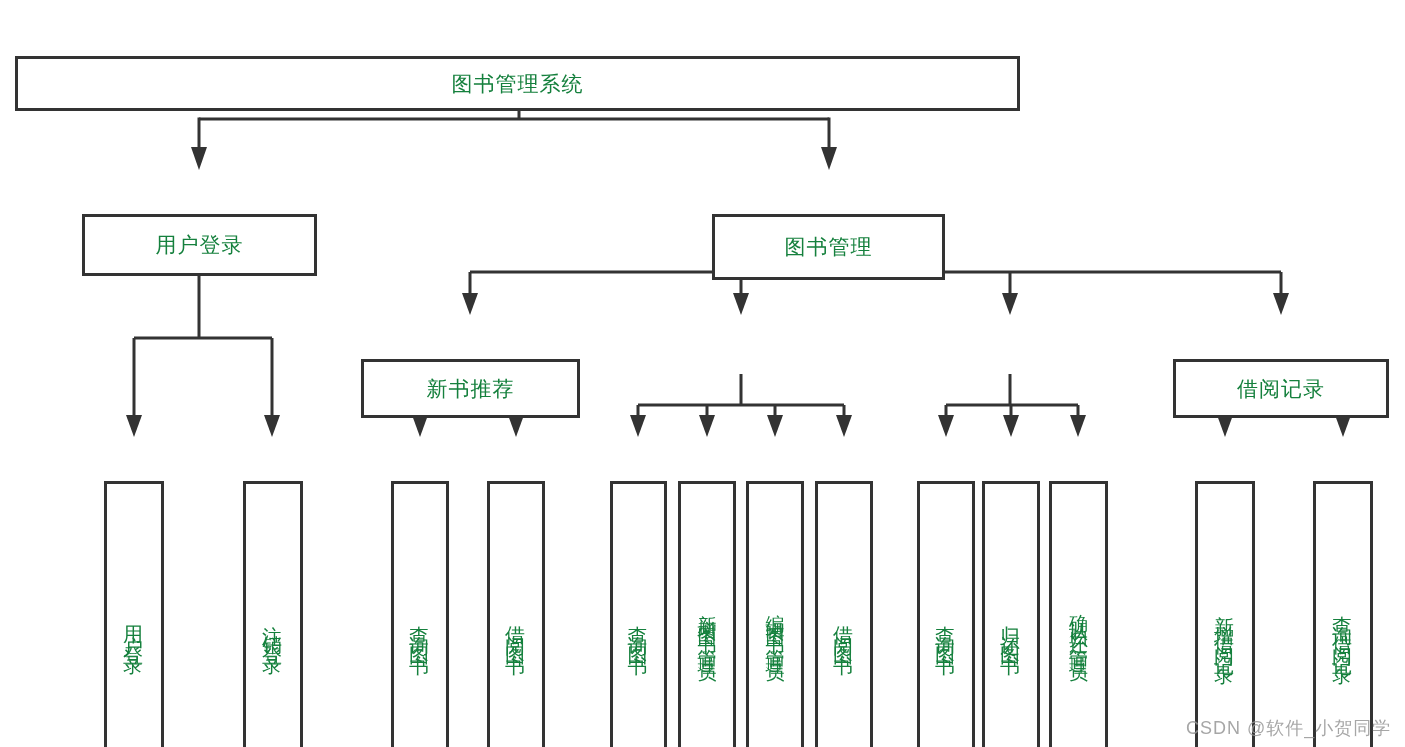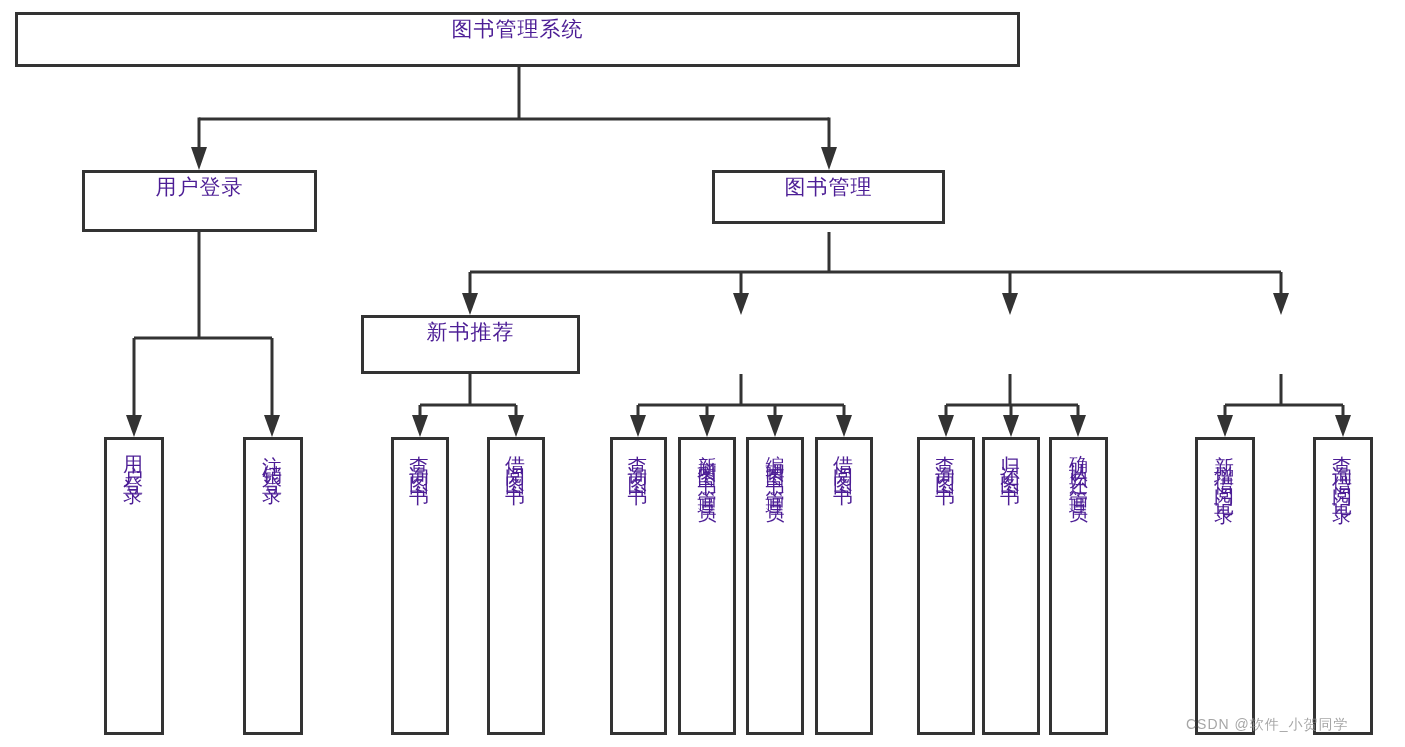--- a/index.html
+++ b/index.html
@@ -20,42 +20,43 @@
     left: 0;
     top: 0;
     z-index: 1;
   }
   .node {
     position: absolute;
     box-sizing: border-box;
     border: 3px solid #333333;
     background: #ffffff;
     display: flex;
-    align-items: flex-start;
+    align-items: center;
     justify-content: center;
-    color: #4c1d95;
+    color: #15803d;
     z-index: 2;
+    margin-top: 44px;
   }
   .node .h-label {
     font-size: 21px;
     letter-spacing: 1px;
     white-space: nowrap;
   }
   .node .v-label {
     writing-mode: vertical-rl;
     text-orientation: mixed;
     font-size: 20px;
     letter-spacing: 10px;
     white-space: nowrap;
   }
   .watermark {
     position: absolute;
     left: 1186px;
     top: 716px;
-    font-size: 14px;
+    font-size: 18px;
     color: rgba(150, 150, 150, 0.85);
     white-space: nowrap;
     z-index: 3;
     letter-spacing: 1px;
   }
 </style>
 </head>
 <body>
 
 <div id="canvas">
@@ -106,26 +107,29 @@
     </g>
   </svg>
 
   <div class="node" style="left:15px; top:12px; width:1005px; height:55px;">
     <span class="h-label">图书管理系统</span>
   </div>
 
   <div class="node" style="left:82px; top:170px; width:235px; height:62px;">
     <span class="h-label">用户登录</span>
   </div>
-  <div class="node" style="left:712px; top:170px; width:233px; height:54px;">
+  <div class="node" style="left:712px; top:170px; width:233px; height:66px;">
     <span class="h-label">图书管理</span>
   </div>
 
   <div class="node" style="left:361px; top:315px; width:219px; height:59px;">
     <span class="h-label">新书推荐</span>
+  </div>
+  <div class="node" style="left:1173px; top:315px; width:216px; height:59px;">
+    <span class="h-label">借阅记录</span>
   </div>
 
   <div class="node" style="left:104px; top:437px; width:60px; height:298px;">
     <span class="v-label">用户登录</span>
   </div>
   <div class="node" style="left:243px; top:437px; width:60px; height:298px;">
     <span class="v-label">注销登录</span>
   </div>
 
   <div class="node" style="left:391px; top:437px; width:58px; height:298px;">

